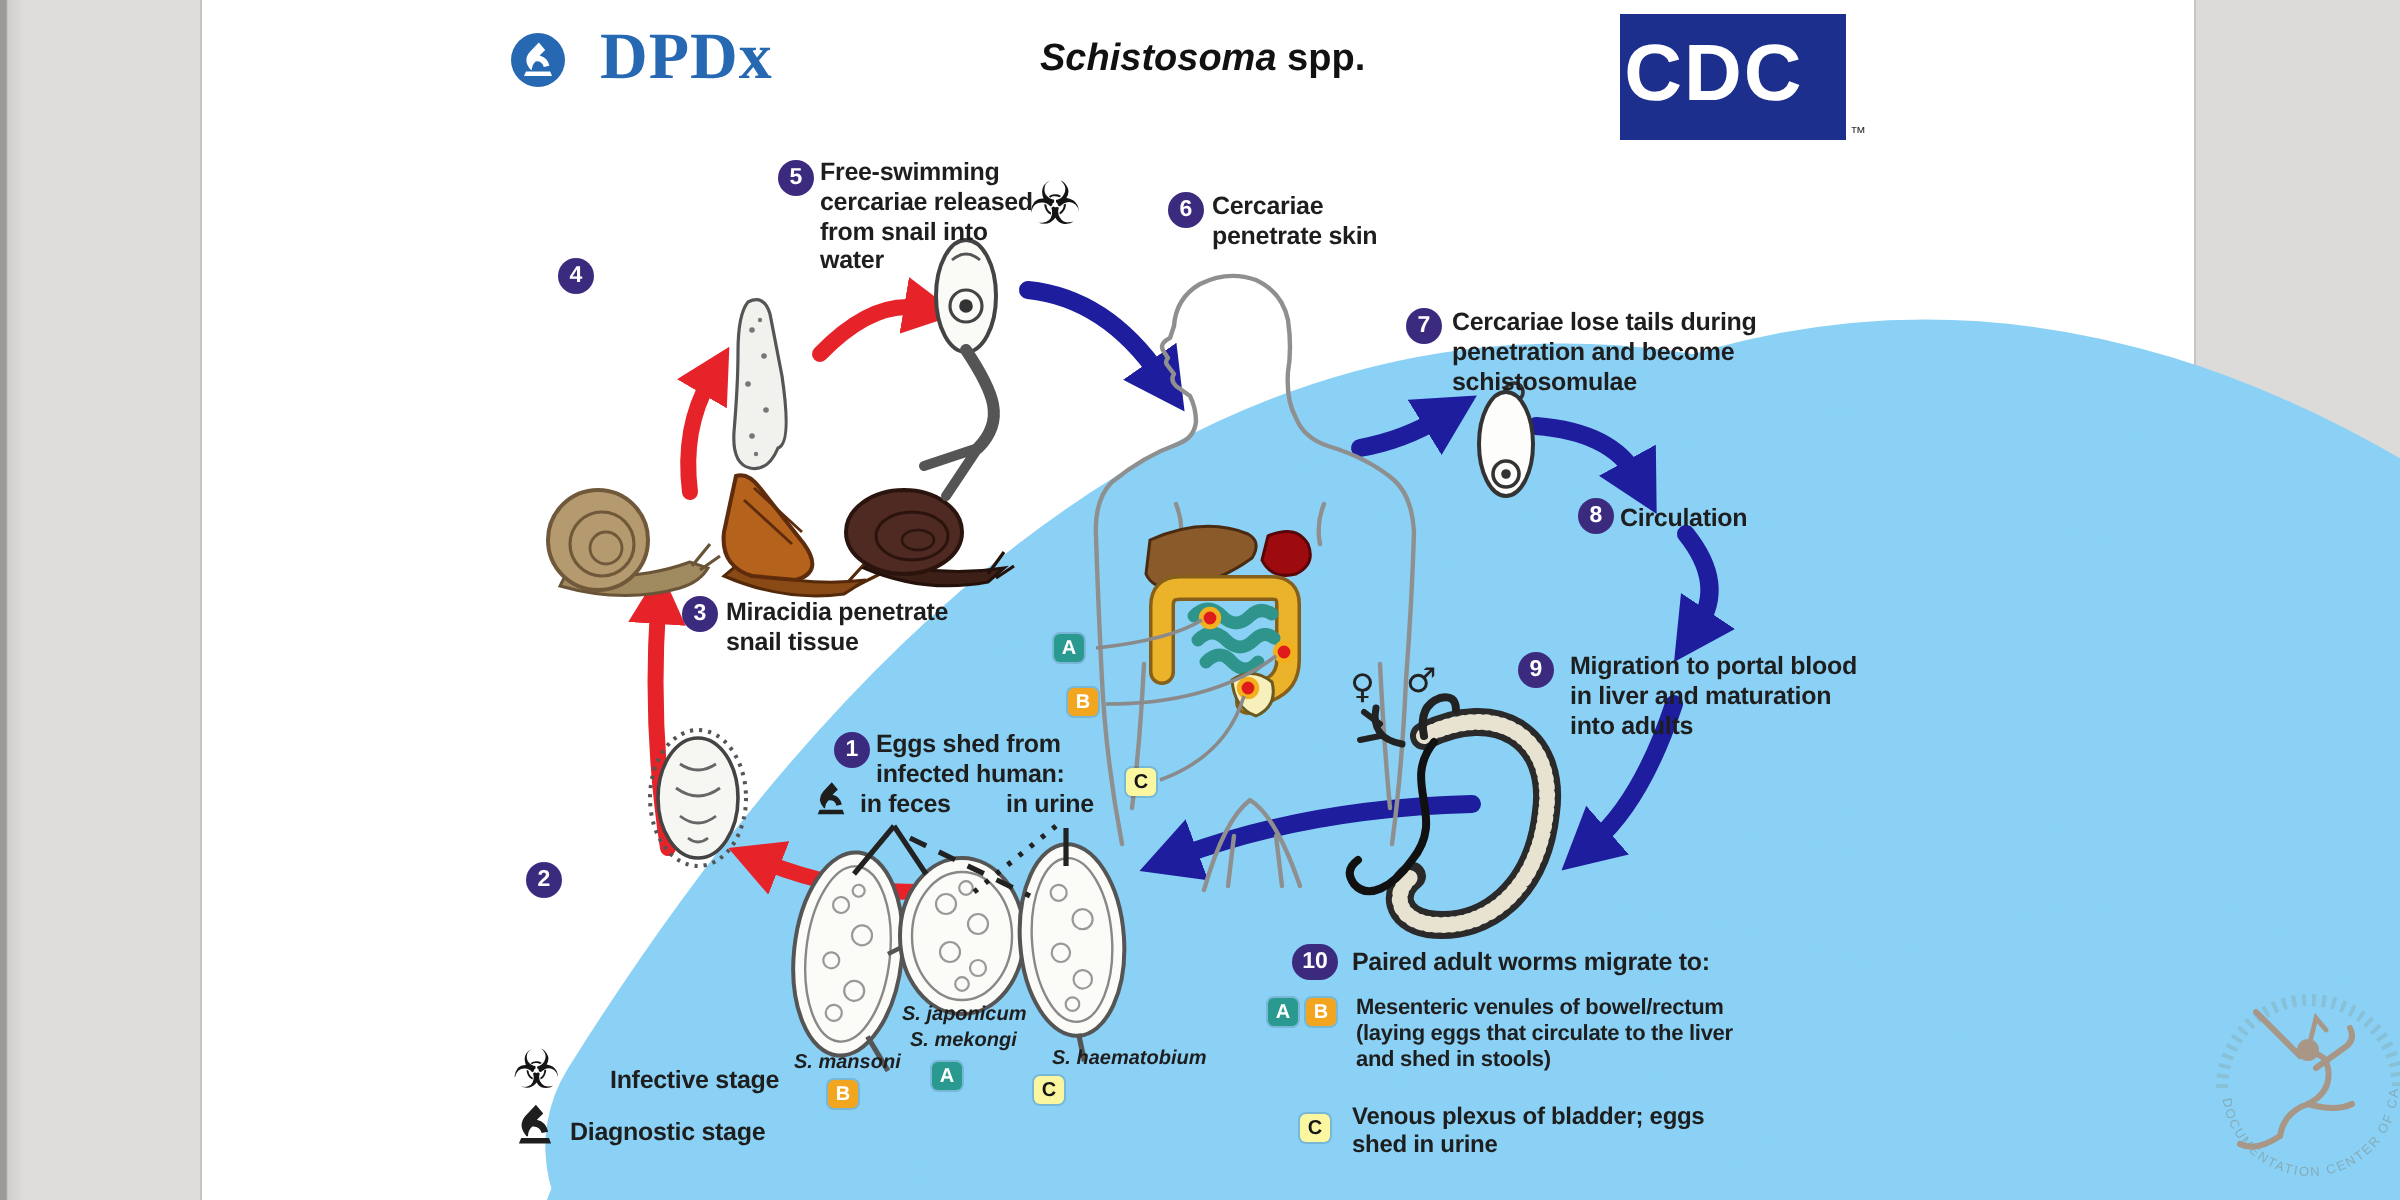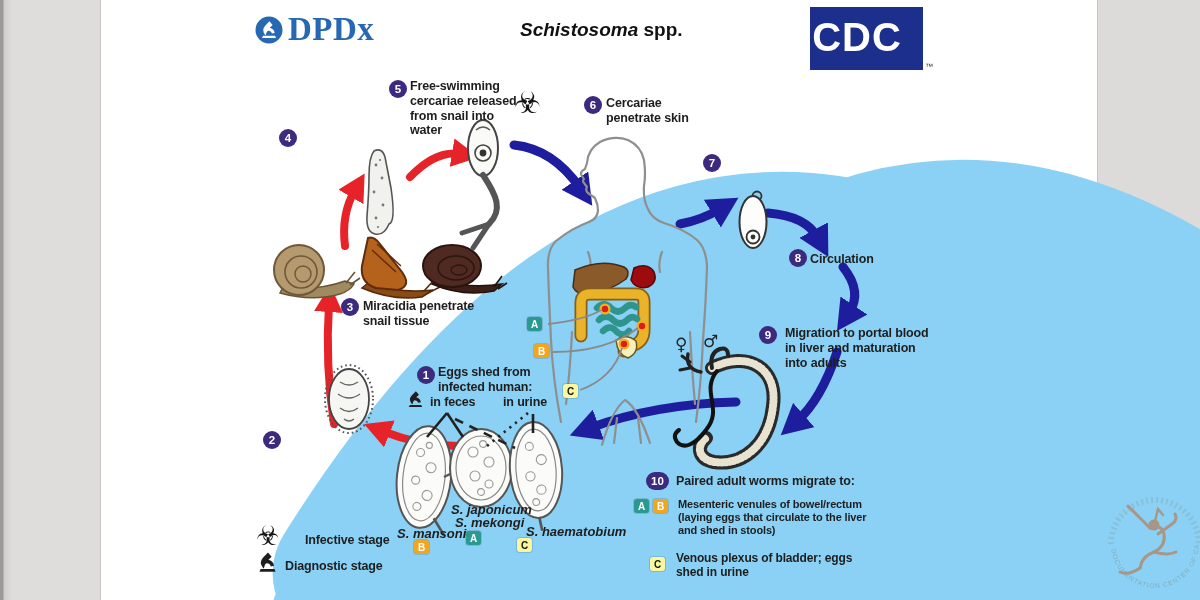--- a/index.html
+++ b/index.html
@@ -10,24 +10,24 @@
   .gutter.right{left:1096px;width:104px;}
   #card{position:absolute;left:100px;top:0;width:996px;height:600px;background:#ffffff;border-left:1px solid #c6c5c3;border-right:1px solid #c6c5c3;}
   .abs{position:absolute;}
   .lbl{position:absolute;font-size:12.5px;line-height:1.18;color:#1e1e1e;font-weight:600;letter-spacing:-0.15px;}
   .stepnum{position:absolute;width:18px;height:18px;border-radius:50%;background:#3b2a7e;color:#fff;font-size:11.5px;font-weight:700;display:flex;align-items:center;justify-content:center;}
   .stepnum.wide{width:23px;border-radius:10px;}
   .mk{position:absolute;width:15px;height:14px;border-radius:3px;font-size:10px;font-weight:700;display:flex;align-items:center;justify-content:center;color:#fff;box-shadow:0 0 0 1px rgba(0,0,0,.12);}
   .mk-a{background:#2a9a90;}
   .mk-b{background:#f2a51e;}
   .mk-c{background:#fbf7a0;color:#161616;}
-  .sp{position:absolute;font-style:italic;font-size:13px;font-weight:600;color:#1e1e1e;white-space:nowrap;}
+  .sp{position:absolute;font-style:italic;font-size:10px;font-weight:600;color:#1e1e1e;white-space:nowrap;}
   .bio{position:absolute;font-family:"DejaVu Sans",sans-serif;color:#141414;line-height:1;}
   .sex{position:absolute;font-family:"DejaVu Sans",sans-serif;font-size:17px;color:#222;line-height:1;}
-  #dpdx{position:absolute;left:254px;top:13px;display:flex;align-items:center;gap:4px;}
+  #dpdx{position:absolute;left:254px;top:13px;display:flex;align-items:center;gap:16px;}
   #dpdx .word{font-family:"Liberation Serif",serif;font-weight:700;font-size:33px;color:#2668b2;letter-spacing:.5px;line-height:1;}
   #title{position:absolute;left:520px;top:19px;font-size:19px;font-weight:700;color:#111;}
   #title .genus{font-style:italic;}
   #cdc{position:absolute;left:810px;top:7px;width:113px;height:63px;background:#1c2f8d;overflow:hidden;}
   #cdc .cdctext{position:absolute;left:0;top:10px;width:94px;text-align:center;font-size:40px;font-weight:700;color:#fff;letter-spacing:1px;line-height:1;}
   #cdc-tm{position:absolute;left:925px;top:62px;font-size:8px;color:#333;}
   svg{display:block;}
 </style>
 </head>
 <body>
@@ -294,20 +294,21 @@
   <div class="stepnum" style="left:279px;top:129px">4</div>
 
   <div class="stepnum" style="left:389px;top:80px">5</div>
   <div class="lbl" style="left:410px;top:79px;width:116px">Free-swimming cercariae released from snail into water</div>
   <div class="bio" style="left:514px;top:88px;font-size:30px">☣</div>
 
   <div class="stepnum" style="left:584px;top:96px">6</div>
   <div class="lbl" style="left:606px;top:96px;width:92px">Cercariae penetrate skin</div>
 
   <div class="stepnum" style="left:703px;top:154px">7</div>
+  <div class="lbl" style="left:726px;top:154px;width:160px">Cercariae lose tails during penetration and become schistosomulae</div>
 
   <div class="stepnum" style="left:789px;top:249px">8</div>
   <div class="lbl" style="left:810px;top:252px;width:90px">Circulation</div>
 
   <div class="stepnum" style="left:759px;top:326px">9</div>
   <div class="lbl" style="left:785px;top:326px;width:152px">Migration to portal blood in liver and maturation into adults</div>
 
   <div class="stepnum wide" style="left:646px;top:472px">10</div>
   <div class="lbl" style="left:676px;top:474px;width:190px">Paired adult worms migrate to:</div>
 

